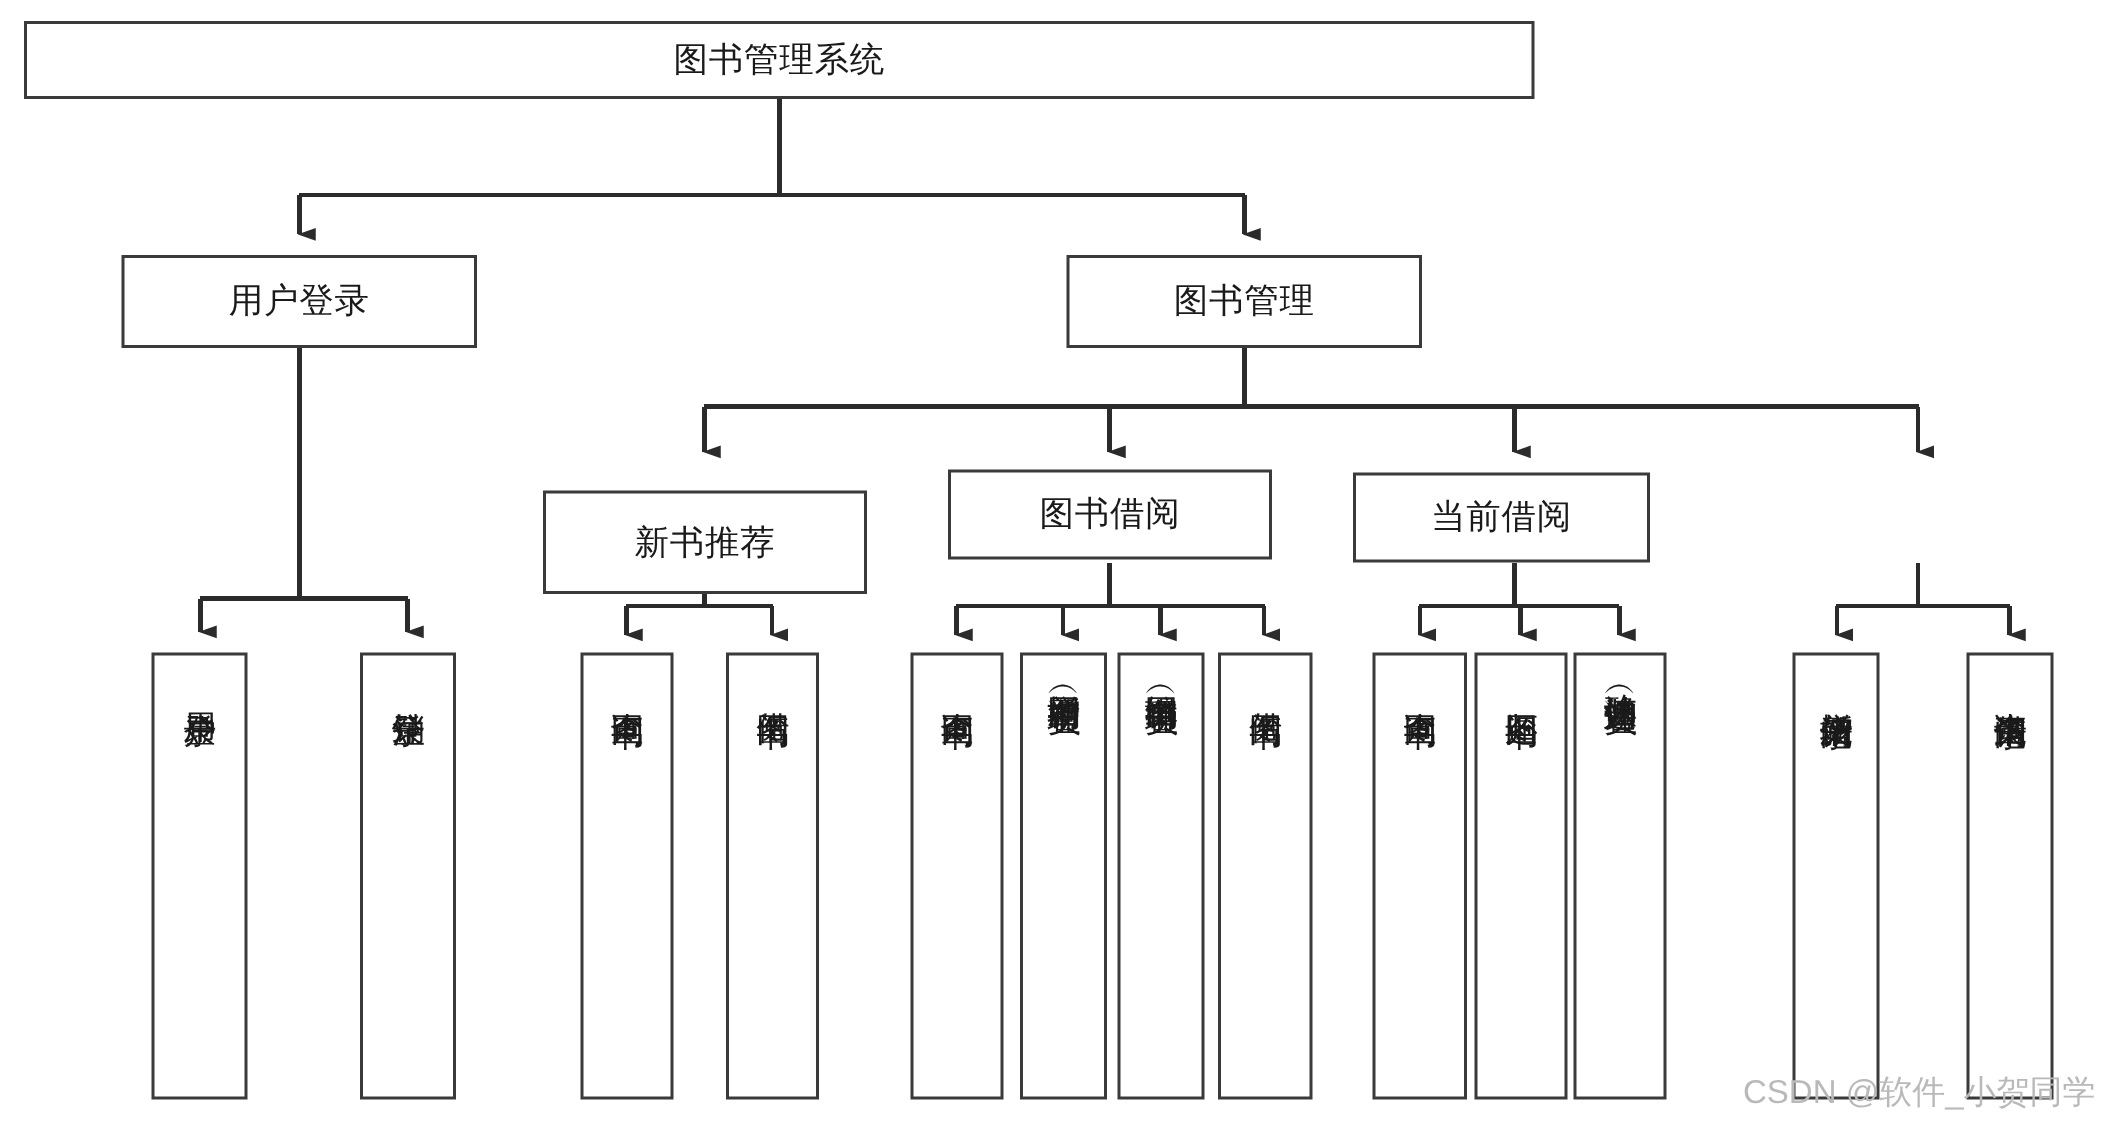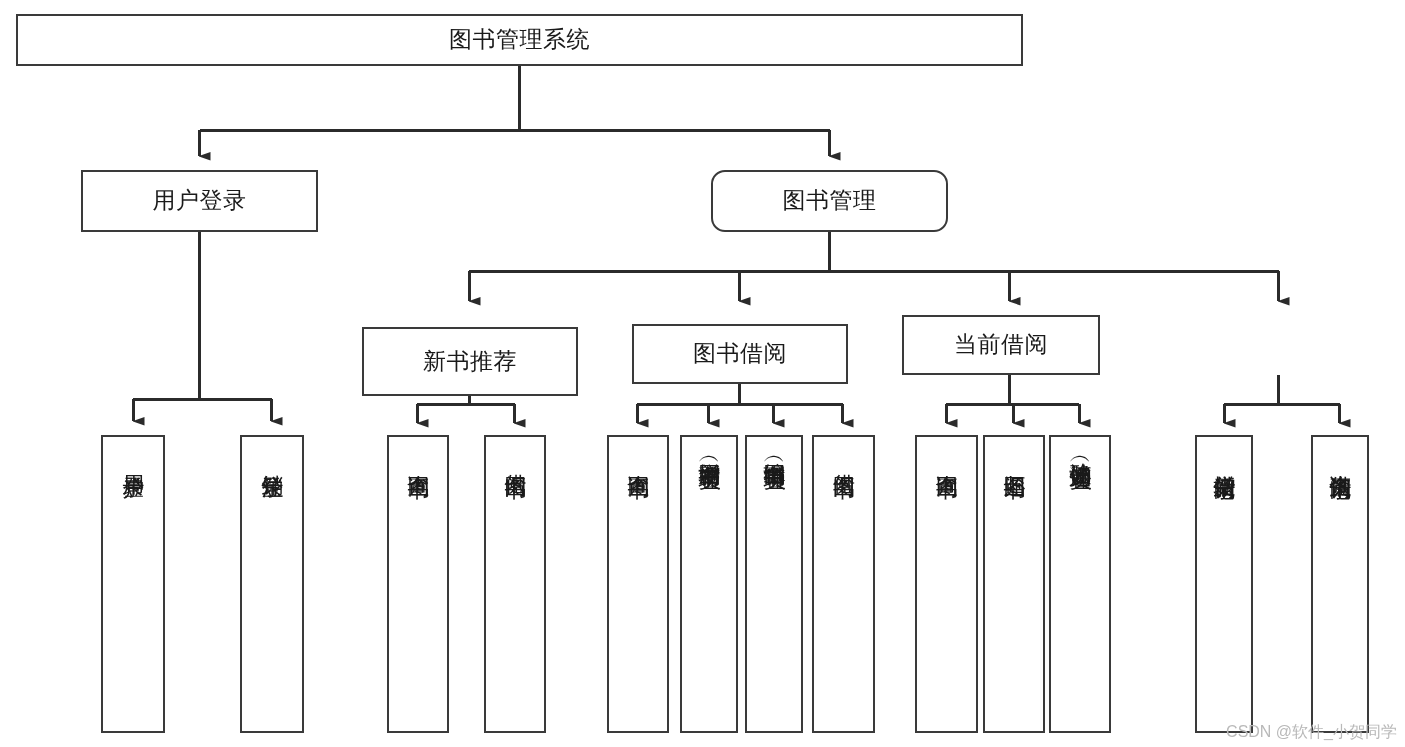--- a/index.html
+++ b/index.html
@@ -55,21 +55,21 @@
     text-orientation: upright;
     font-size: 22px;
     line-height: 1.22;
     letter-spacing: 1px;
     text-align: left;
   }
   .watermark {
     position: absolute;
     right: 8px;
     bottom: 4px;
-    font-size: 16px;
+    font-size: 22px;
     color: #b9b9b9;
     white-space: nowrap;
     pointer-events: none;
   }
 </style>
 </head>
 <body>
 
 <div id="diagram-root">
 
@@ -127,29 +127,29 @@
   </svg>
 
   <div class="node-box root" style="left:16px; top:14px; width:1007px; height:52px;">
     <span class="node-label-h">图书管理系统</span>
   </div>
 
   <div class="node-box" style="left:81px; top:170px; width:237px; height:62px;">
     <span class="node-label-h">用户登录</span>
   </div>
 
-  <div class="node-box" style="left:711px; top:170px; width:237px; height:62px;border-radius:14px;">
+  <div class="node-box" style="left:711px; top:170px; width:237px; height:62px;">
     <span class="node-label-h">图书管理</span>
   </div>
 
   <div class="node-box" style="left:362px; top:327px; width:216px; height:69px;">
     <span class="node-label-h">新书推荐</span>
   </div>
 
-  <div class="node-box" style="left:632px; top:324px; width:216px; height:60px;">
+  <div class="node-box" style="left:632px; top:313px; width:216px; height:60px;">
     <span class="node-label-h">图书借阅</span>
   </div>
 
   <div class="node-box" style="left:902px; top:315px; width:198px; height:60px;">
     <span class="node-label-h">当前借阅</span>
   </div>
 
 
   <div class="node-box leaf" style="left:101px; top:435px; width:64px; height:298px;">
     <span class="node-label-v">用户登录</span>

